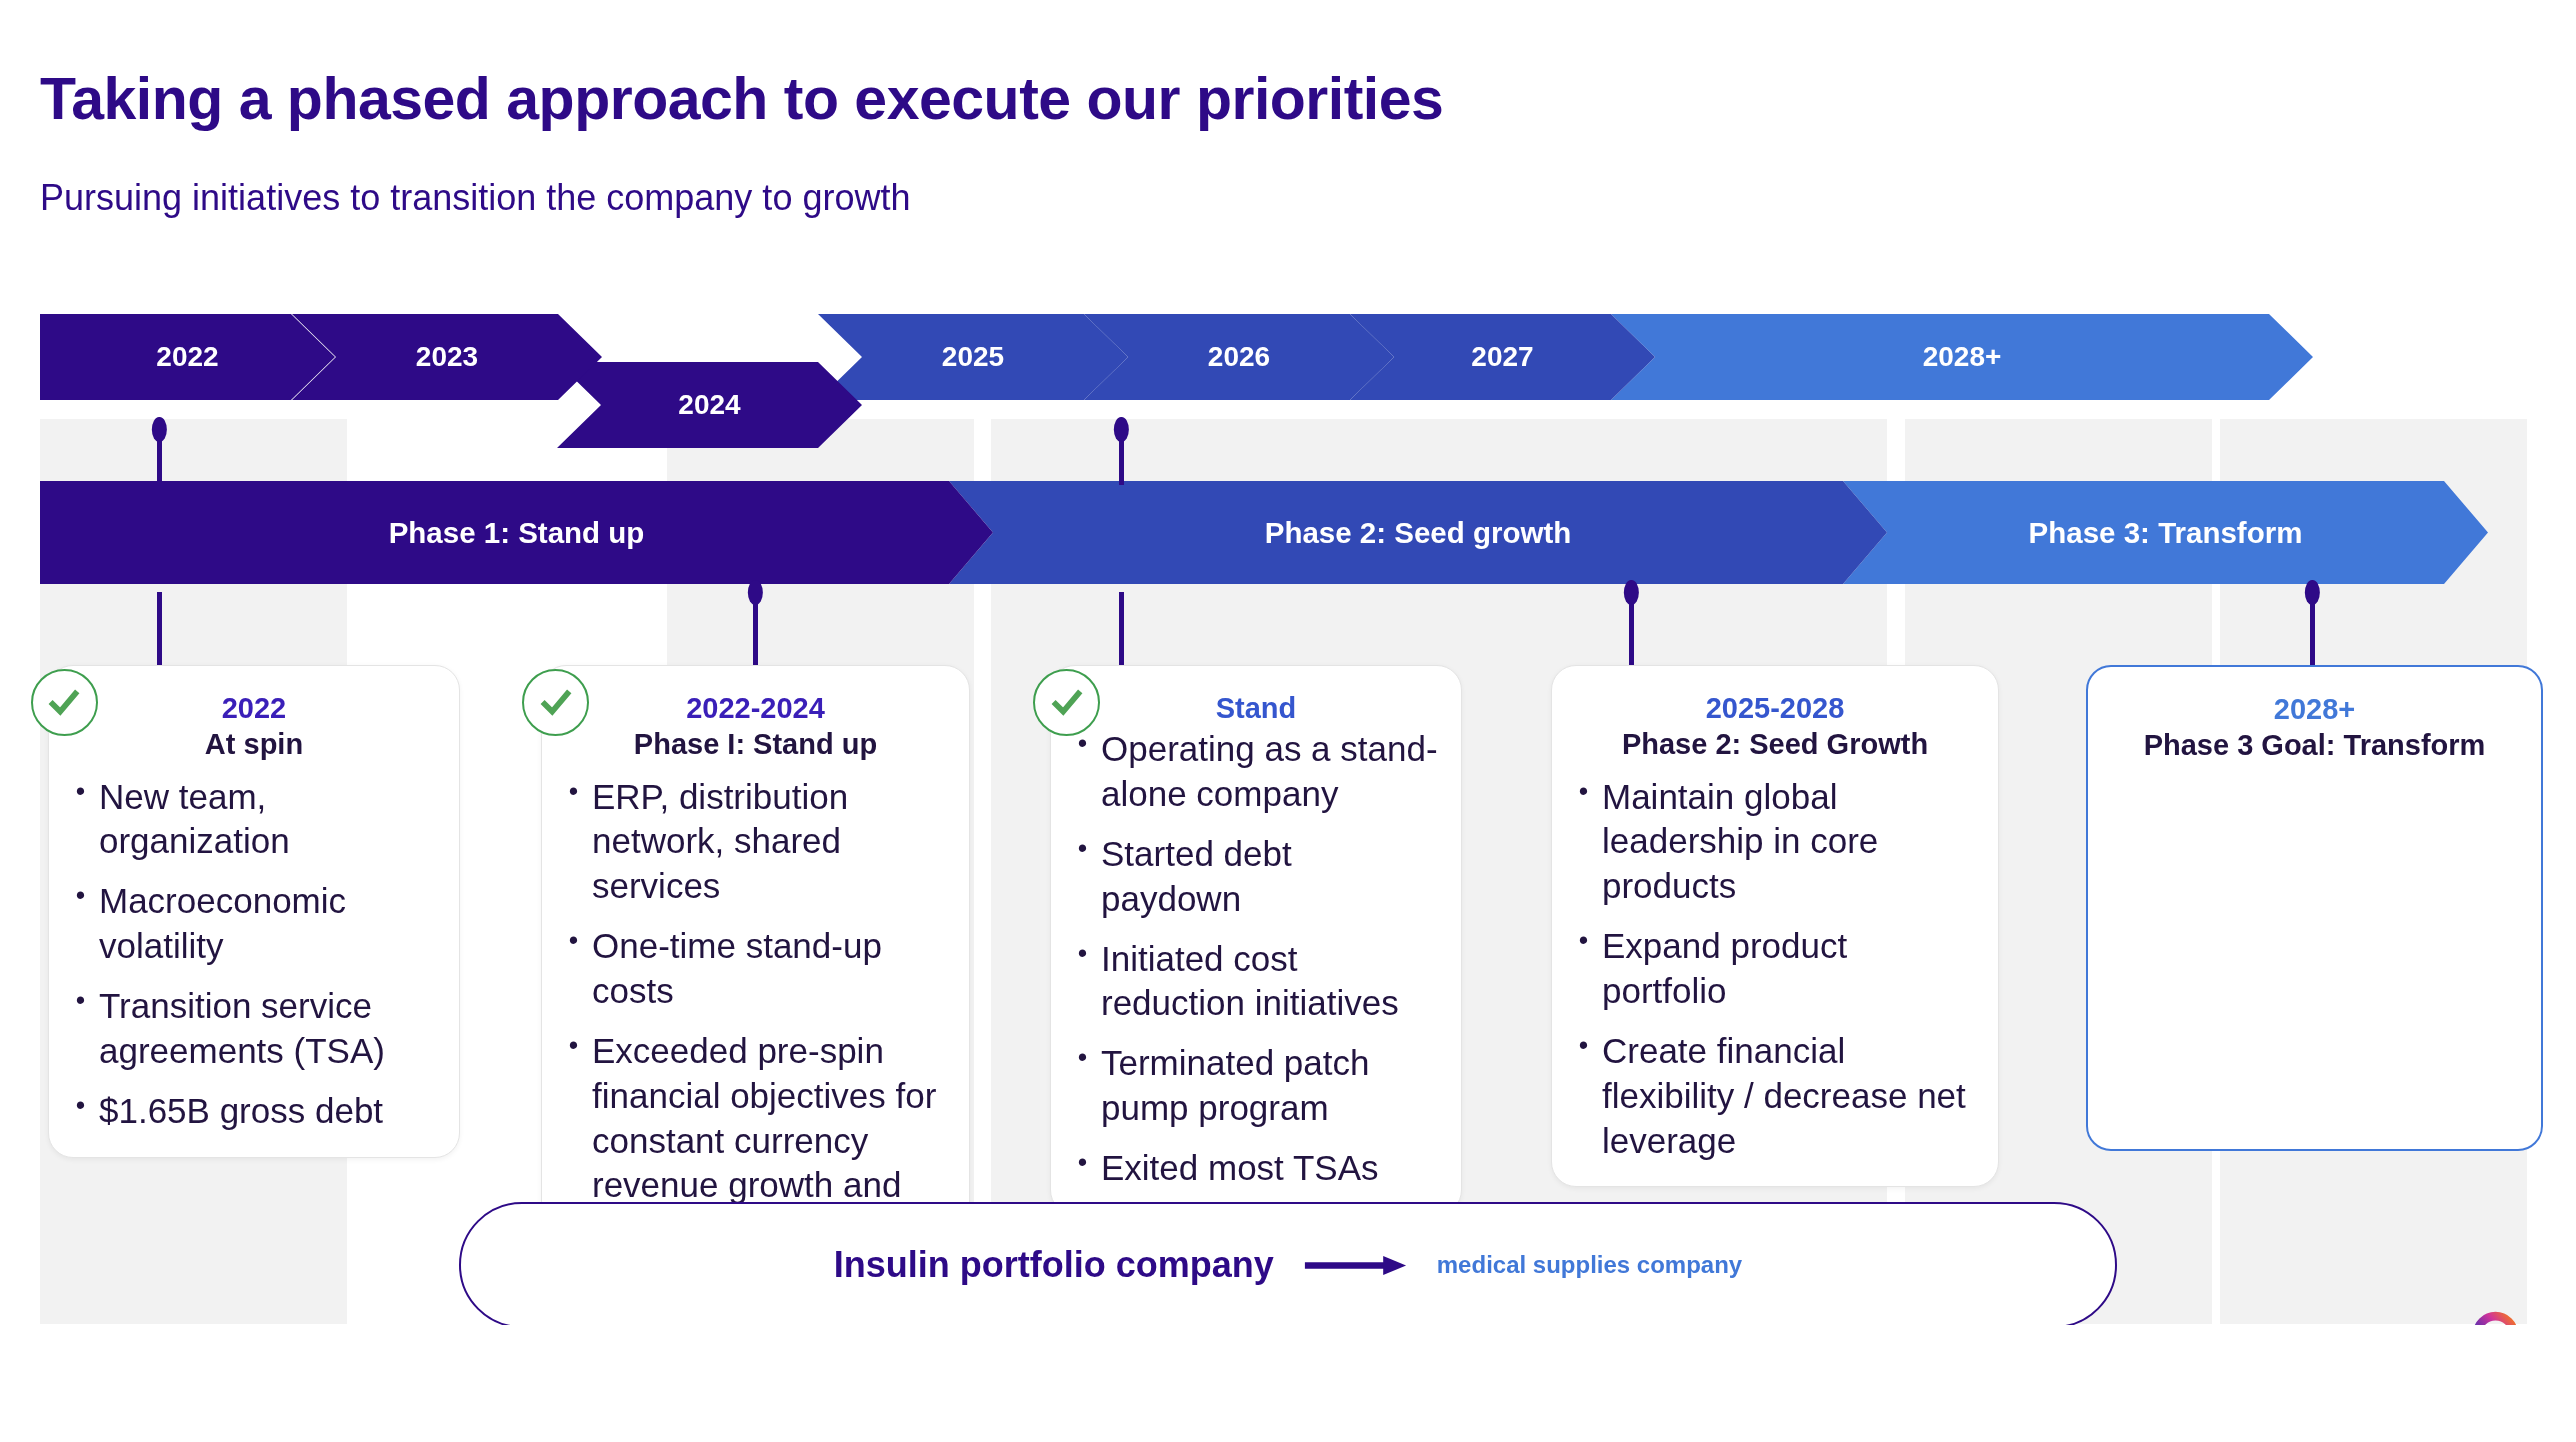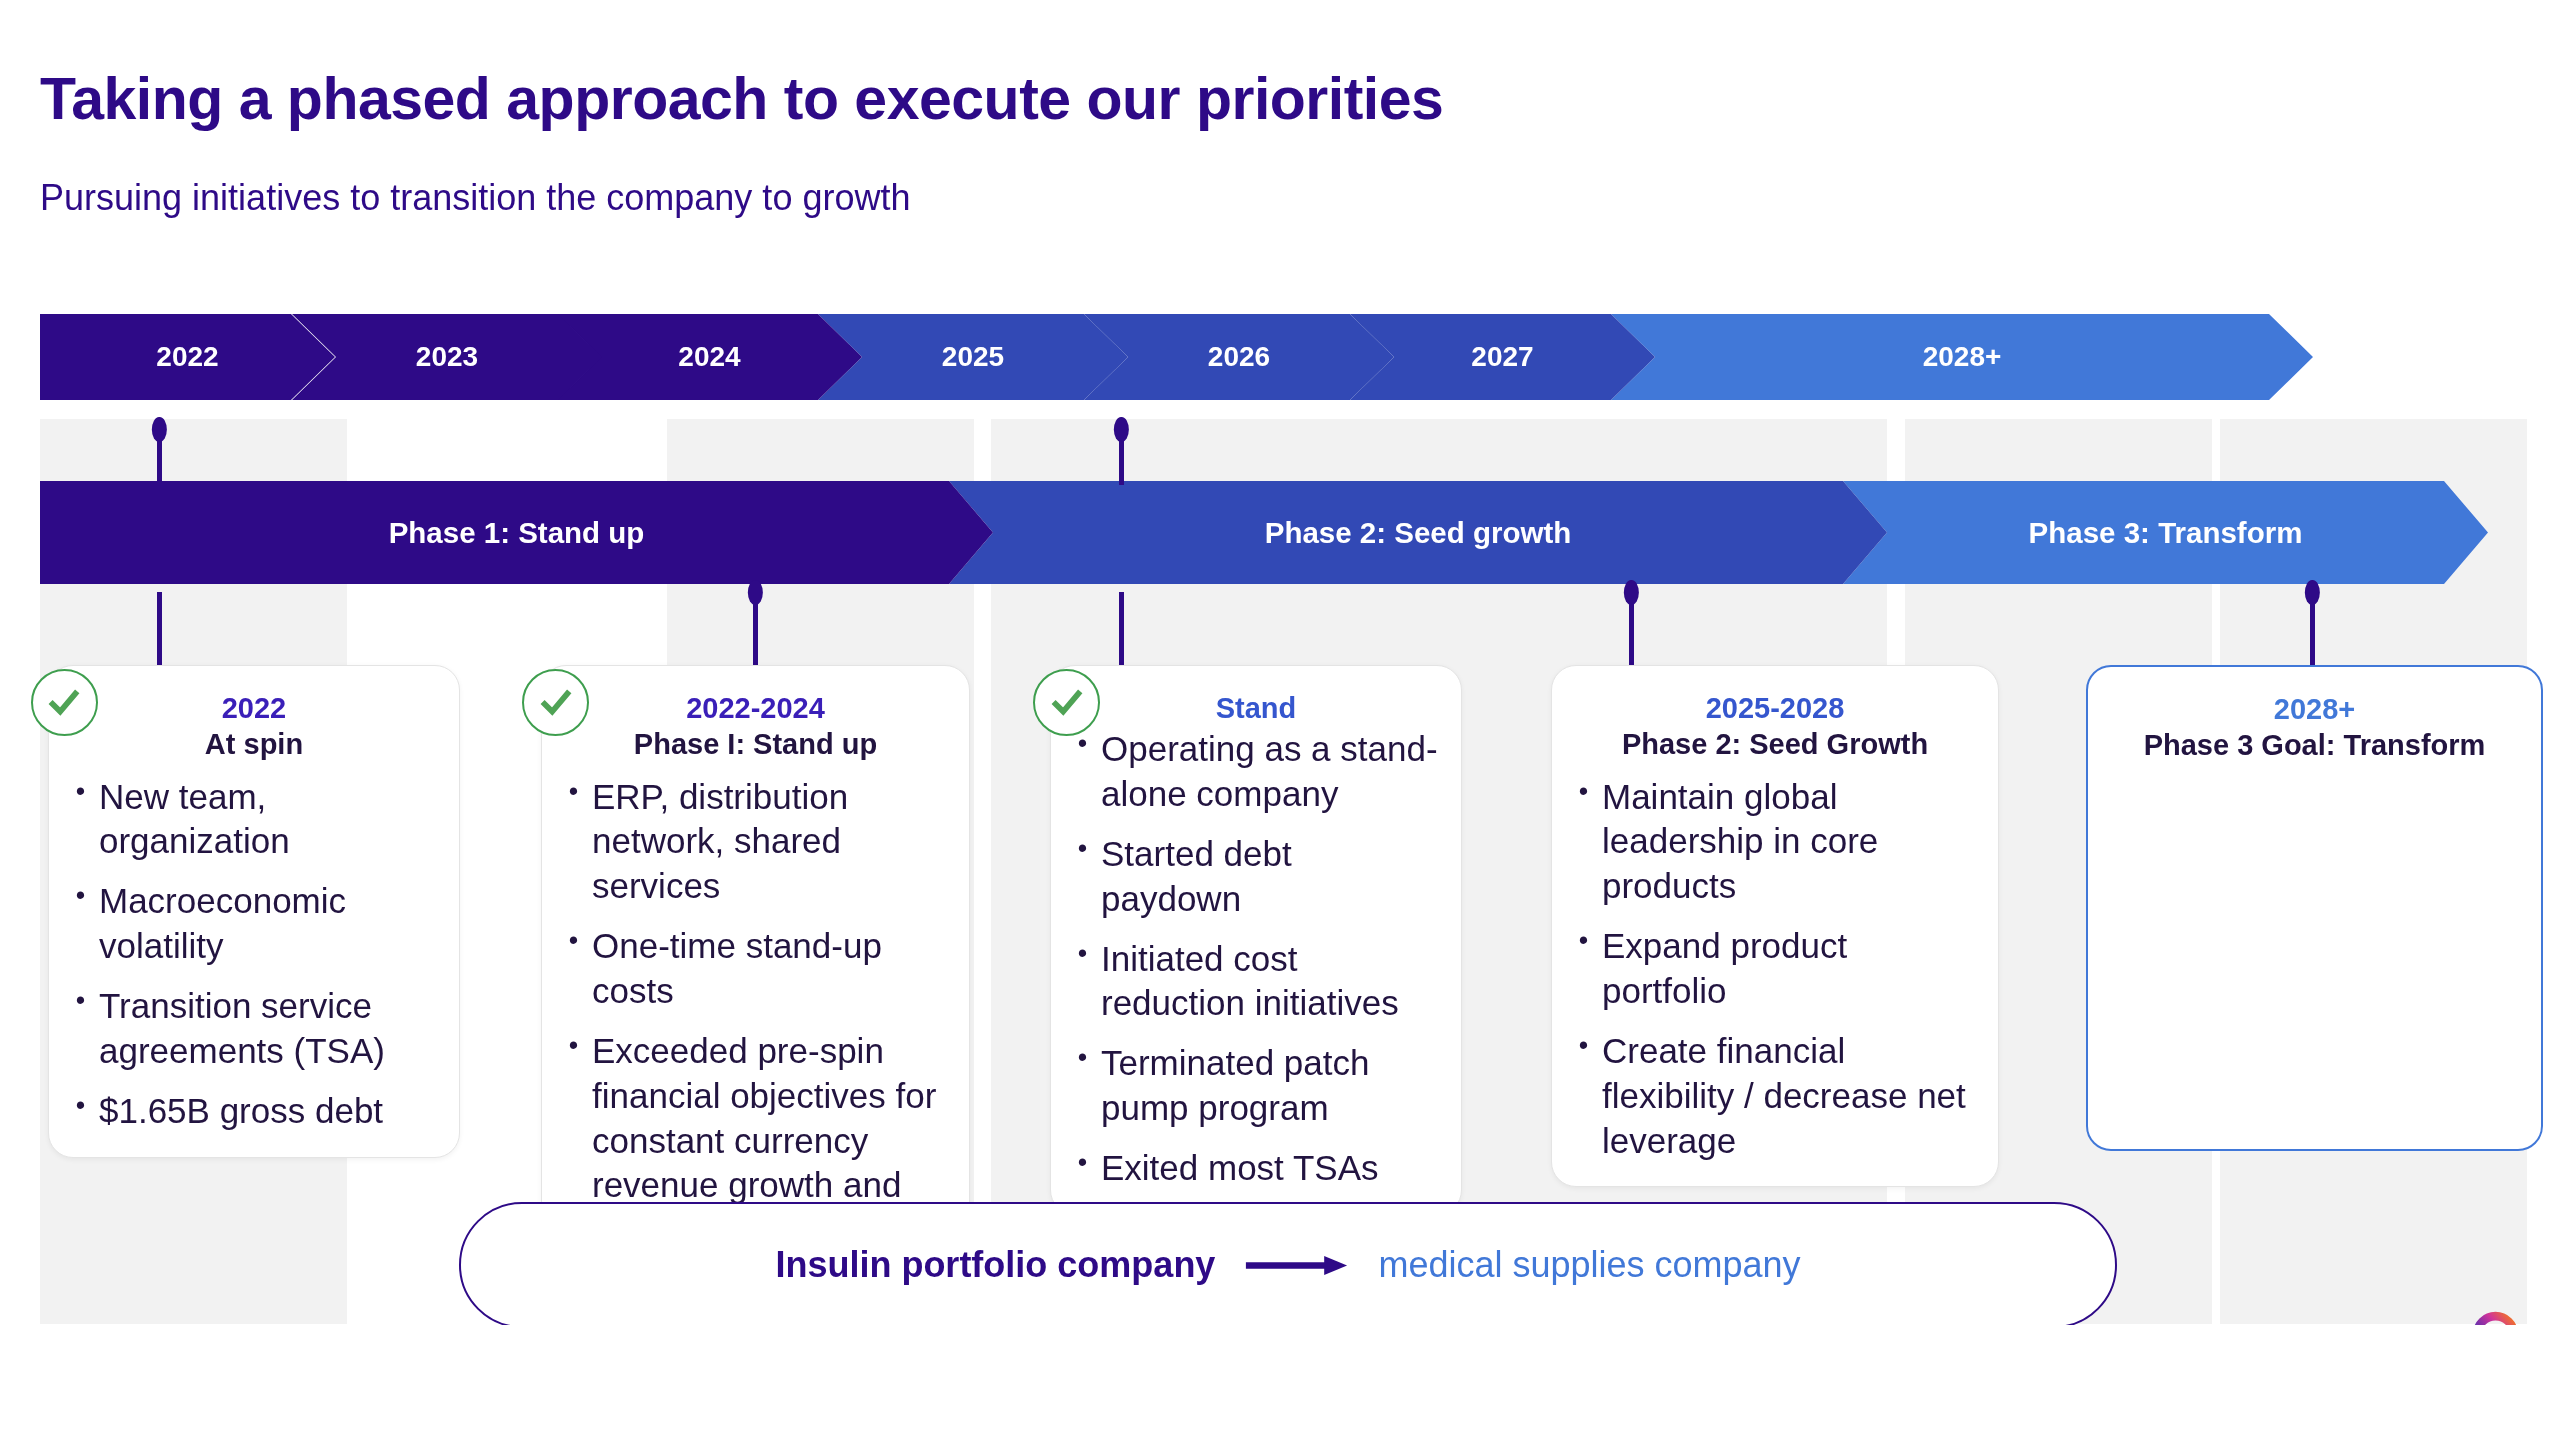--- a/index.html
+++ b/index.html
@@ -195,22 +195,22 @@
     align-items: center;
     justify-content: center;
     gap: 29px;
   }
   .callout-from {
     font-size: 36px;
     font-weight: bold;
     color: #2E0A87;
   }
   .callout-to {
-    font-size: 36px;
-    font-weight: normal;
+    font-size: 24px;
+    font-weight: bold;
     color: #4178D8;
   }
 
   
   #page-number {
     position: absolute;
     left: 42px;
     top: 1381px;
     font-size: 25px;
     color: #2E0A87;
@@ -265,21 +265,21 @@
   <div class="slide-title">Taking a phased approach to execute our priorities</div>
   <div class="slide-subtitle">Pursuing initiatives to transition the company to growth</div>
 
   <div class="band" id="year-band">
       <div class="chev c-dark shp-first" style="left: 0px; width: 295px; z-index: 7;">
         <span>2022</span>
       </div>
       <div class="chev c-dark shp-mid" style="left: 252px; width: 310px; z-index: 6;">
         <span>2023</span>
       </div>
-      <div class="chev c-dark shp-mid" style="left: 517px; width: 305px; z-index: 5;">
+      <div class="chev c-dark shp-mid" style="left: 517px; width: 305px; z-index: 5; margin-top: 48px;">
         <span>2024</span>
       </div>
       <div class="chev c-mid shp-mid" style="left: 778px; width: 310px; z-index: 4;">
         <span>2025</span>
       </div>
       <div class="chev c-mid shp-mid" style="left: 1044px; width: 310px; z-index: 3;">
         <span>2026</span>
       </div>
       <div class="chev c-mid shp-mid" style="left: 1310px; width: 305px; z-index: 2;">
         <span>2027</span>

